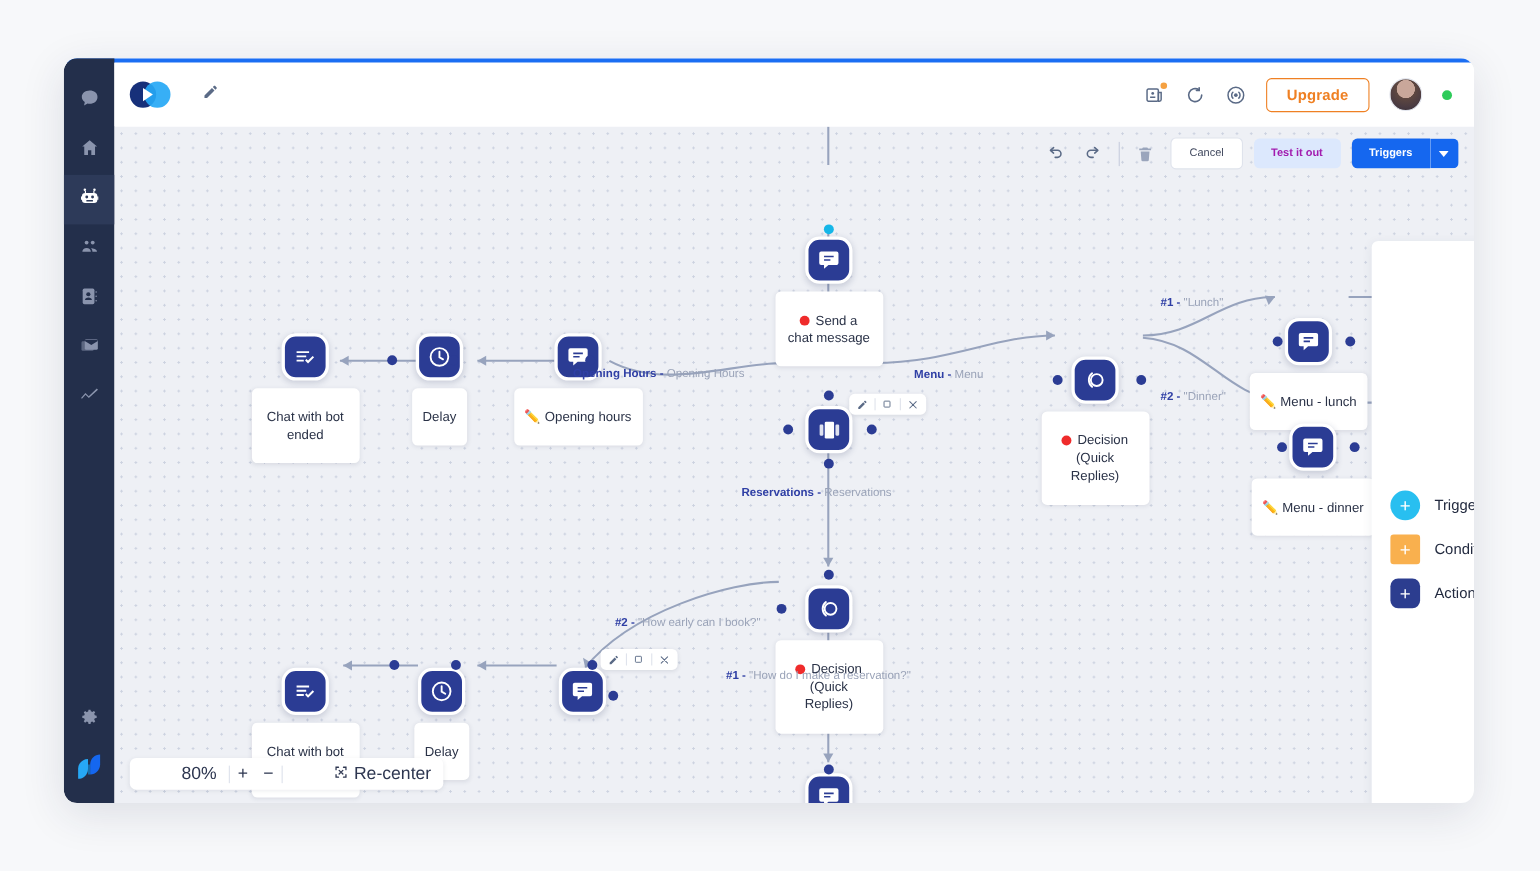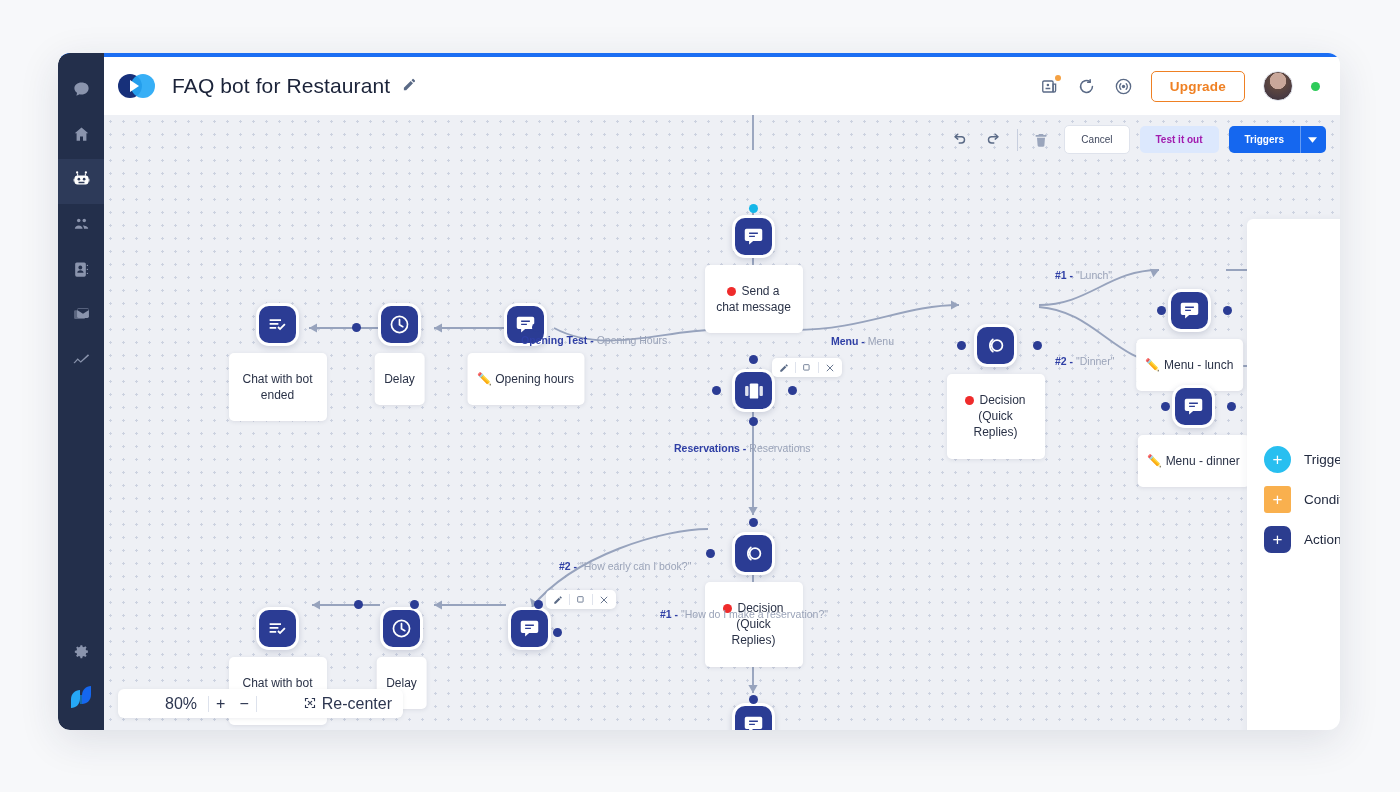--- a/index.html
+++ b/index.html
@@ -259,21 +259,20 @@
       </svg>
     </div>
   </nav>
 
   <header class="header">
     <div class="brand-mark">
       <span class="bm-c1"></span>
         <span class="bm-c2"></span>
         <span class="bm-play"></span>
     </div>
-    <div class="bot-title">FAQ bot for Restaurant</div>
     <span class="title-edit">
       <svg width="15" height="15" viewBox="0 0 24 24" fill="#5a6party">
           <path d="M3 17.3V21h3.7L17.6 10.1l-3.7-3.7L3 17.3zM20.7 7a1 1 0 0 0 0-1.4l-2.3-2.3a1 1 0 0 0-1.4 0l-1.8 1.8 3.7 3.7L20.7 7z" fill="#5a6a86"></path>
         </svg>
     </span>
 
     <div class="header-right">
       <span class="hicon">
         <svg width="19" height="19" viewBox="0 0 24 24" fill="none" stroke="#5a6a86" stroke-width="1.7">
           <rect x="3.5" y="5" width="13" height="14" rx="1.6"></rect>
@@ -583,21 +582,21 @@
     <div class="node" style="left:628px; top:588px;">
       <div class="node-icon">
         <svg width="21" height="21" viewBox="0 0 24 24" fill="#fff">
             <path d="M20 3H4a2 2 0 0 0-2 2v10a2 2 0 0 0 2 2h3v4l4.6-4H20a2 2 0 0 0 2-2V5a2 2 0 0 0-2-2zM7 7.4h10v1.7H7zm0 3.6h6.6v1.7H7z"></path>
           </svg>
       </div>
 
     </div>
 
     <div class="edge-label" style="left:417px; top:219px;">
-      <span class="el-strong">Opening Test -</span>
+      <span class="el-strong">Opening Hours -</span>
       <span class="el-dim">Opening Hours</span>
     </div>
     <div class="edge-label" style="left:727px; top:220px;">
       <span class="el-strong">Menu -</span>
       <span class="el-dim">Menu</span>
     </div>
     <div class="edge-label" style="left:570px; top:327px;">
       <span class="el-strong">Reservations -</span>
       <span class="el-dim">Reservations</span>
     </div>

